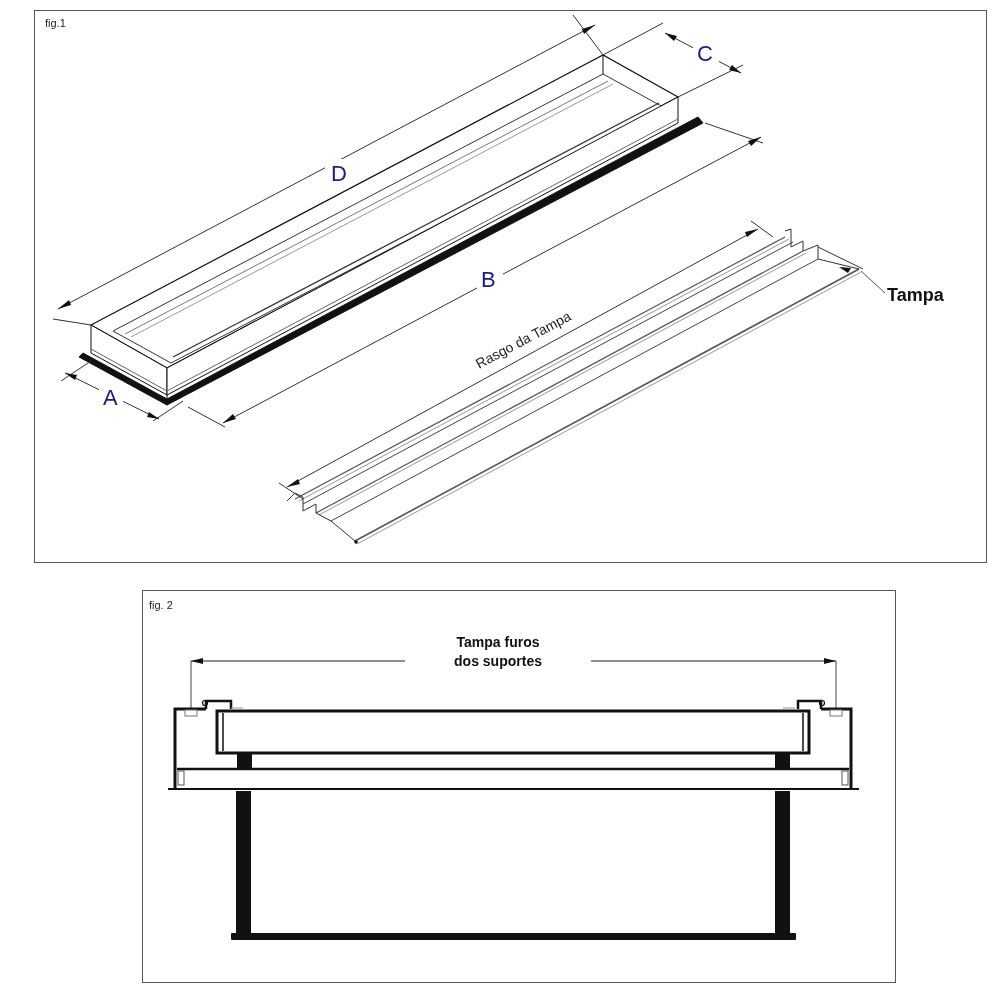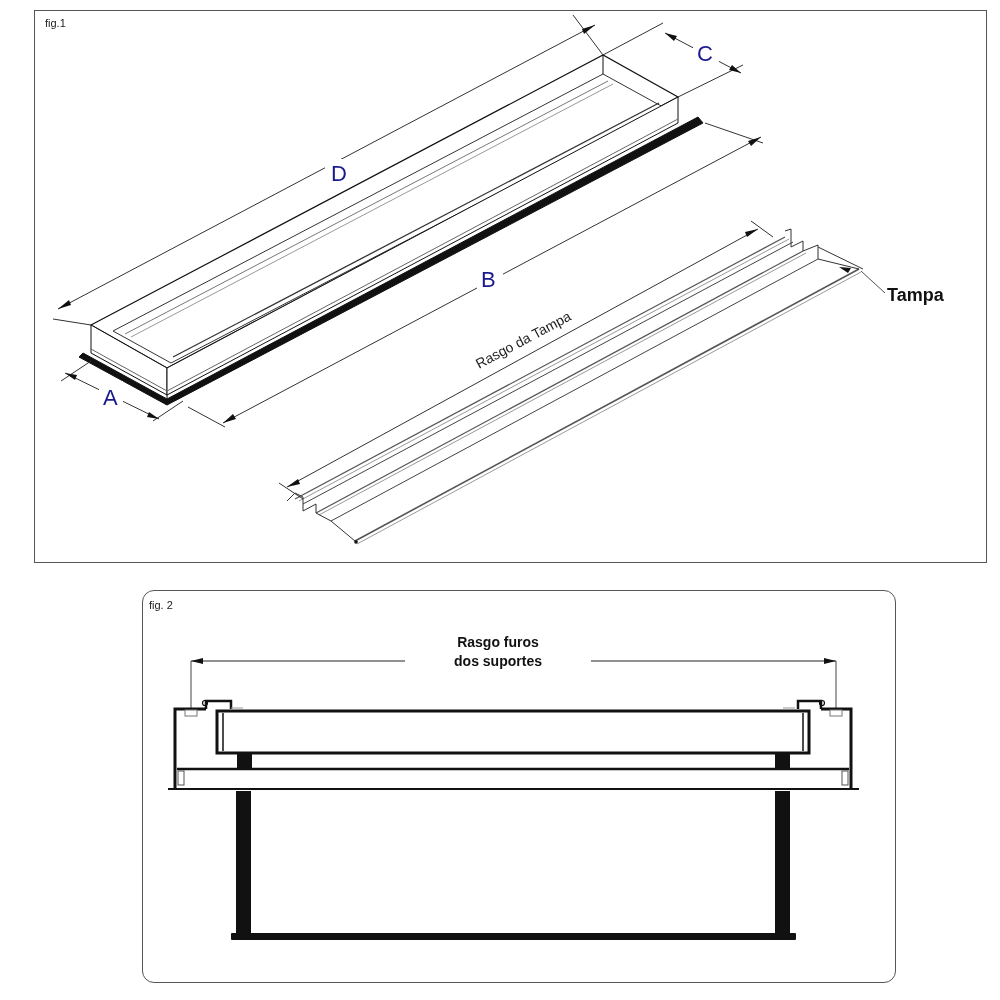--- a/index.html
+++ b/index.html
@@ -1,19 +1,19 @@
 <!DOCTYPE html>
 <html><head>
 <meta charset="utf-8">
 <style>
   html, body { margin: 0; padding: 0; background: #ffffff; }
   body { width: 1000px; height: 1000px; position: relative; overflow: hidden; font-family: "Liberation Sans", sans-serif; }
   .fig-frame { position: absolute; border: 1px solid #555; background: #fff; box-sizing: border-box; margin-left: 12px; }
   #fig1 { left: 22px; top: 10px; width: 953px; height: 553px; }
-  #fig2 { left: 130px; top: 590px; width: 754px; height: 393px; border-radius: 12px; }
+  #fig2 { left: 130px; top: 590px; width: 754px; height: 393px; }
   .fig-label { position: absolute; font-size: 11px; color: #222; }
   #fig1 .fig-label { left: 10px; top: 6px; }
   #fig2 .fig-label { left: 6px; top: 8px; }
   svg.drawing { position: absolute; left: 0; top: 0; overflow: visible; }
   .dim-letter { font-family: "Liberation Sans", sans-serif; font-size: 22px; fill: #1a1a8c; }
   .callout { font-family: "Liberation Sans", sans-serif; font-size: 18px; font-weight: bold; fill: #111; }
   .rotated-text { font-family: "Liberation Sans", sans-serif; font-size: 14px; fill: #222; }
   .fig2-title { position: absolute; left: 280px; top: 42px; width: 150px; text-align: center; font-size: 14px; font-weight: bold; color: #111; line-height: 19px; }
 </style>
 </head>
@@ -103,21 +103,21 @@
     <text class="dim-letter" x="468" y="286">B</text>
 
     <text class="rotated-text" x="466" y="368" transform="rotate(-28 466 368)">Rasgo da Tampa</text>
     <text class="callout" x="874" y="300">Tampa</text>
   </svg>
 </div>
 
 <div id="fig2" class="fig-frame">
   <span class="fig-label">fig. 2</span>
   <div class="fig2-title">
-    <div>Rasgo furos</div>
+    <div>Tampa furos</div>
     <div>dos suportes</div>
   </div>
 
   <svg class="drawing" width="754" height="393" viewBox="130 590 754 393">
     <g stroke="#111" fill="none">
 
       <line x1="178" y1="660" x2="392" y2="660" stroke="#222"></line>
       <line x1="578" y1="660" x2="823" y2="660" stroke="#222"></line>
       <polygon points="178,660 190,657 190,663" fill="#111" stroke="none"></polygon>
       <polygon points="823,660 811,657 811,663" fill="#111" stroke="none"></polygon>

